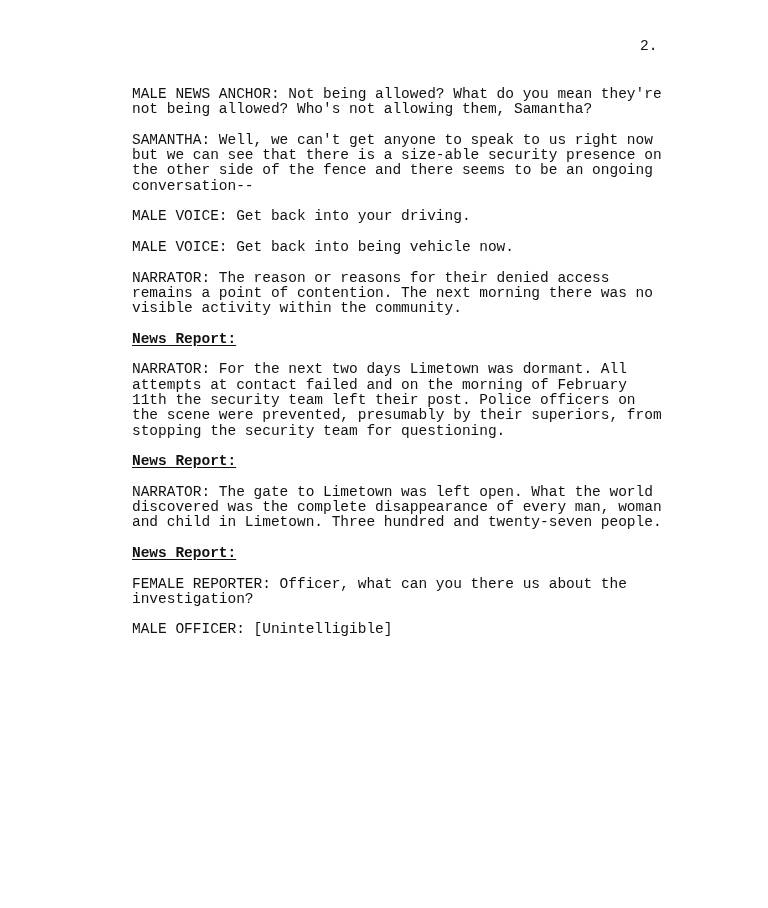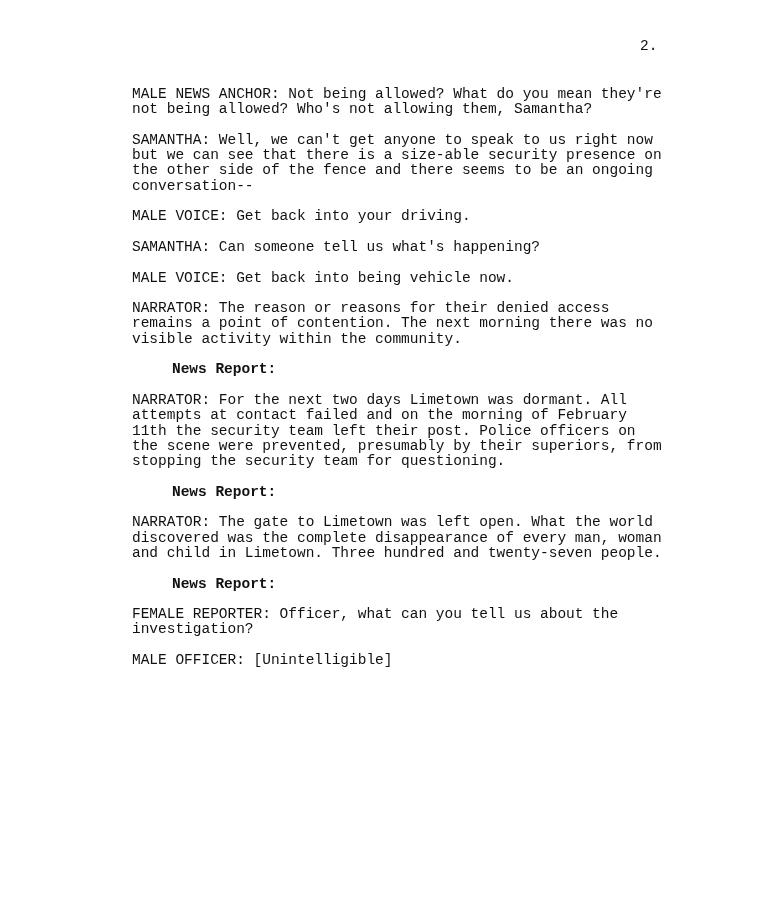--- a/index.html
+++ b/index.html
@@ -31,52 +31,51 @@
     font-size: 14.5px;
     line-height: 15.3px;
     letter-spacing: -0.02px;
   }
   .block {
     margin: 0 0 15.3px 0;
     white-space: pre;
   }
   .heading {
     font-weight: bold;
+    text-decoration: underline;
     text-underline-offset: 2px;
-    margin-left: 40px;
   }
   .action {
     font-weight: bold;
   }
 </style>
 </head>
 <body>
 
 <div class="page-number">2.</div>
 
 <div class="script">
   <p class="block">MALE NEWS ANCHOR: Not being allowed? What do you mean they're
 not being allowed? Who's not allowing them, Samantha?</p>
   <p class="block">SAMANTHA: Well, we can't get anyone to speak to us right now
 but we can see that there is a size-able security presence on
 the other side of the fence and there seems to be an ongoing
 conversation--</p>
   <p class="block">MALE VOICE: Get back into your driving.</p>
-  <p class="block">SAMANTHA: Can someone tell us what's happening?</p>
   <p class="block">MALE VOICE: Get back into being vehicle now.</p>
   <p class="block">NARRATOR: The reason or reasons for their denied access
 remains a point of contention. The next morning there was no
 visible activity within the community.</p>
   <p class="block"><span class="heading">News Report:</span></p>
   <p class="block">NARRATOR: For the next two days Limetown was dormant. All
 attempts at contact failed and on the morning of February
 11th the security team left their post. Police officers on
 the scene were prevented, presumably by their superiors, from
 stopping the security team for questioning.</p>
   <p class="block"><span class="heading">News Report:</span></p>
   <p class="block">NARRATOR: The gate to Limetown was left open. What the world
 discovered was the complete disappearance of every man, woman
 and child in Limetown. Three hundred and twenty-seven people.</p>
   <p class="block"><span class="heading">News Report:</span></p>
-  <p class="block">FEMALE REPORTER: Officer, what can you tell us about the
+  <p class="block">FEMALE REPORTER: Officer, what can you there us about the
 investigation?</p>
   <p class="block">MALE OFFICER: [Unintelligible]</p>
 </div>
 
 </body></html>

